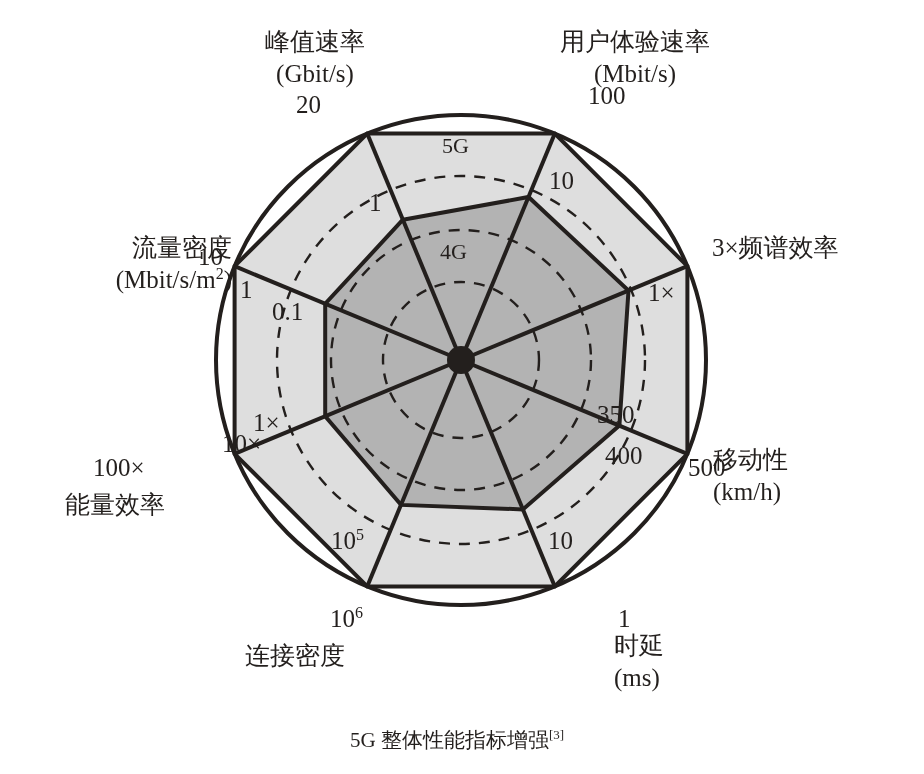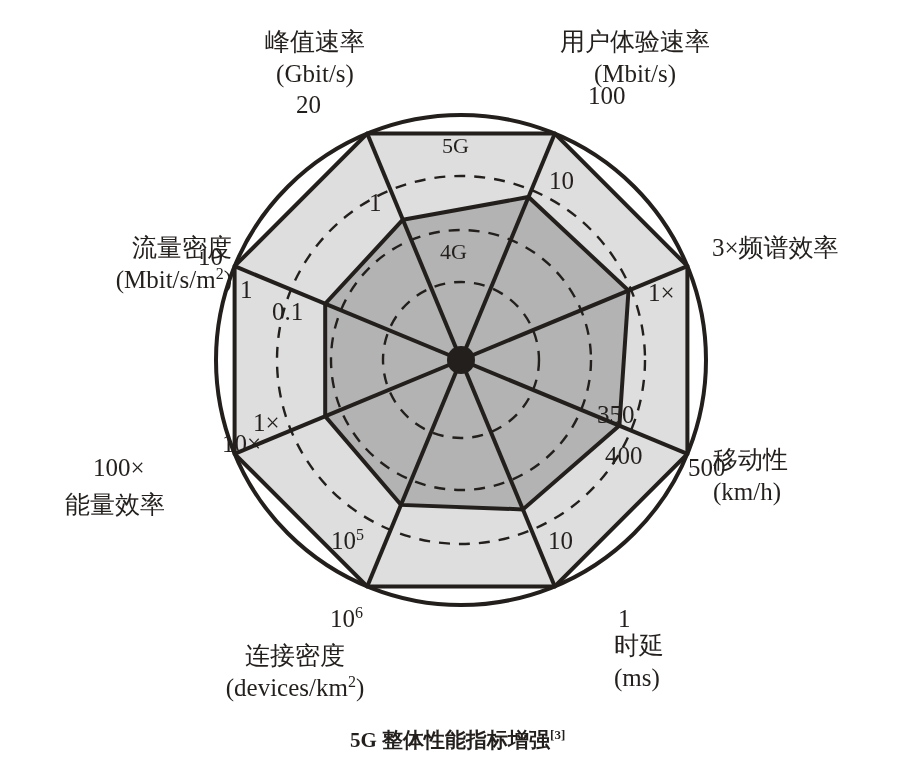--- a/index.html
+++ b/index.html
@@ -48,21 +48,20 @@
     white-space: nowrap;
     color: #231f1d;
     line-height: 1;
   }
   .caption {
     position: absolute;
     font-size: 21px;
     white-space: nowrap;
     color: #231f1d;
     line-height: 1;
-    font-weight: bold;
   }
   .caption sup {
     font-size: 13px;
     vertical-align: super;
   }
   .sup-small { font-size: 0.64em; vertical-align: super; }
   .ta-center { text-align: center; }
   .ta-left { text-align: left; }
   .ta-right { text-align: right; }
 </style>
@@ -116,21 +115,20 @@
     <span class="unit">(km/h)</span>
   </div>
 
   <div class="axis-title ta-left" style="left:614px; top:630px;">
     <span>时延</span>
     <span class="unit">(ms)</span>
   </div>
 
   <div class="axis-title ta-center" style="left:150px; top:640px; width:290px;">
     <span>连接密度</span>
-    <span class="unit">(devices/km<span class="sup-small">2</span>)</span>
   </div>
 
   <div class="axis-title ta-left" style="left:65px; top:489px;">
     <span>能量效率</span>
   </div>
 
   <div class="axis-title ta-right" style="left:0px; top:232px; width:232px;">
     <span>流量密度</span>
     <span class="unit">(Mbit/s/m<span class="sup-small">2</span>)</span>
   </div>

